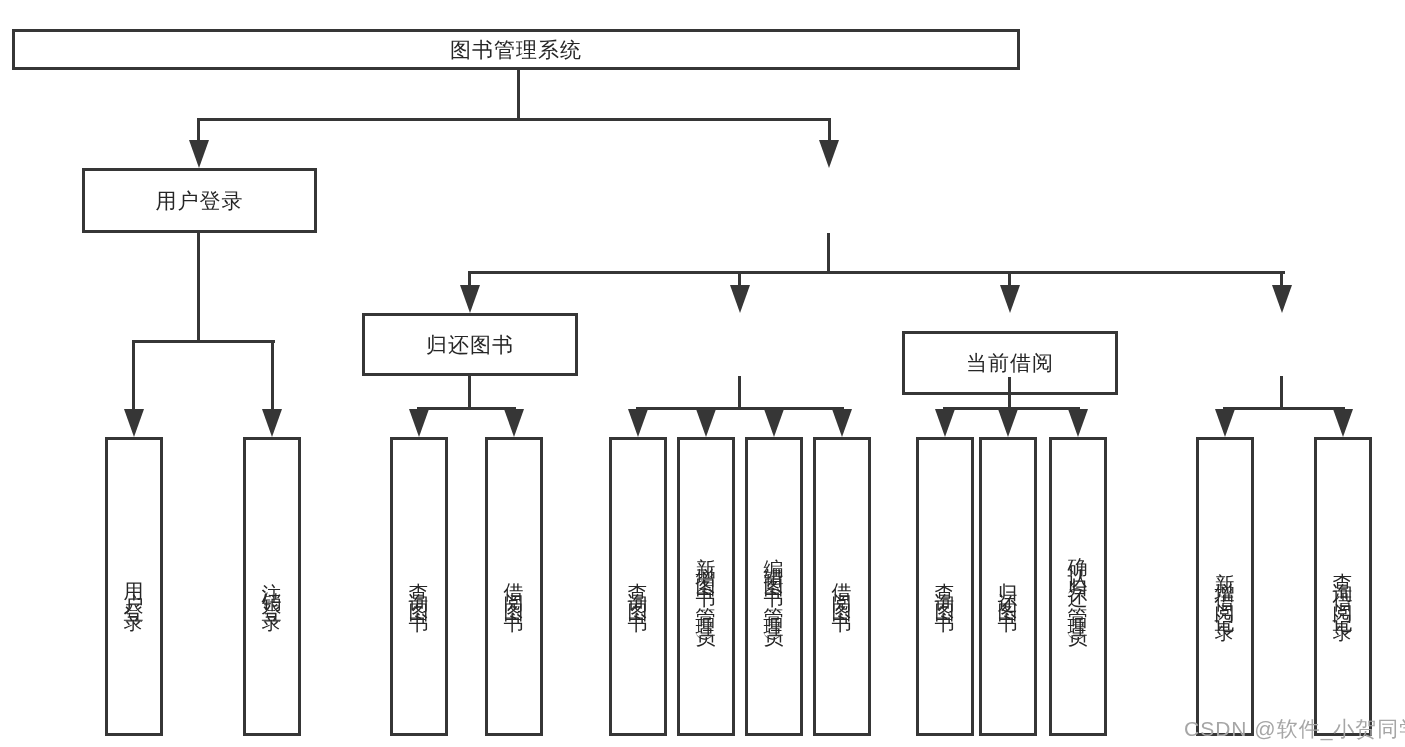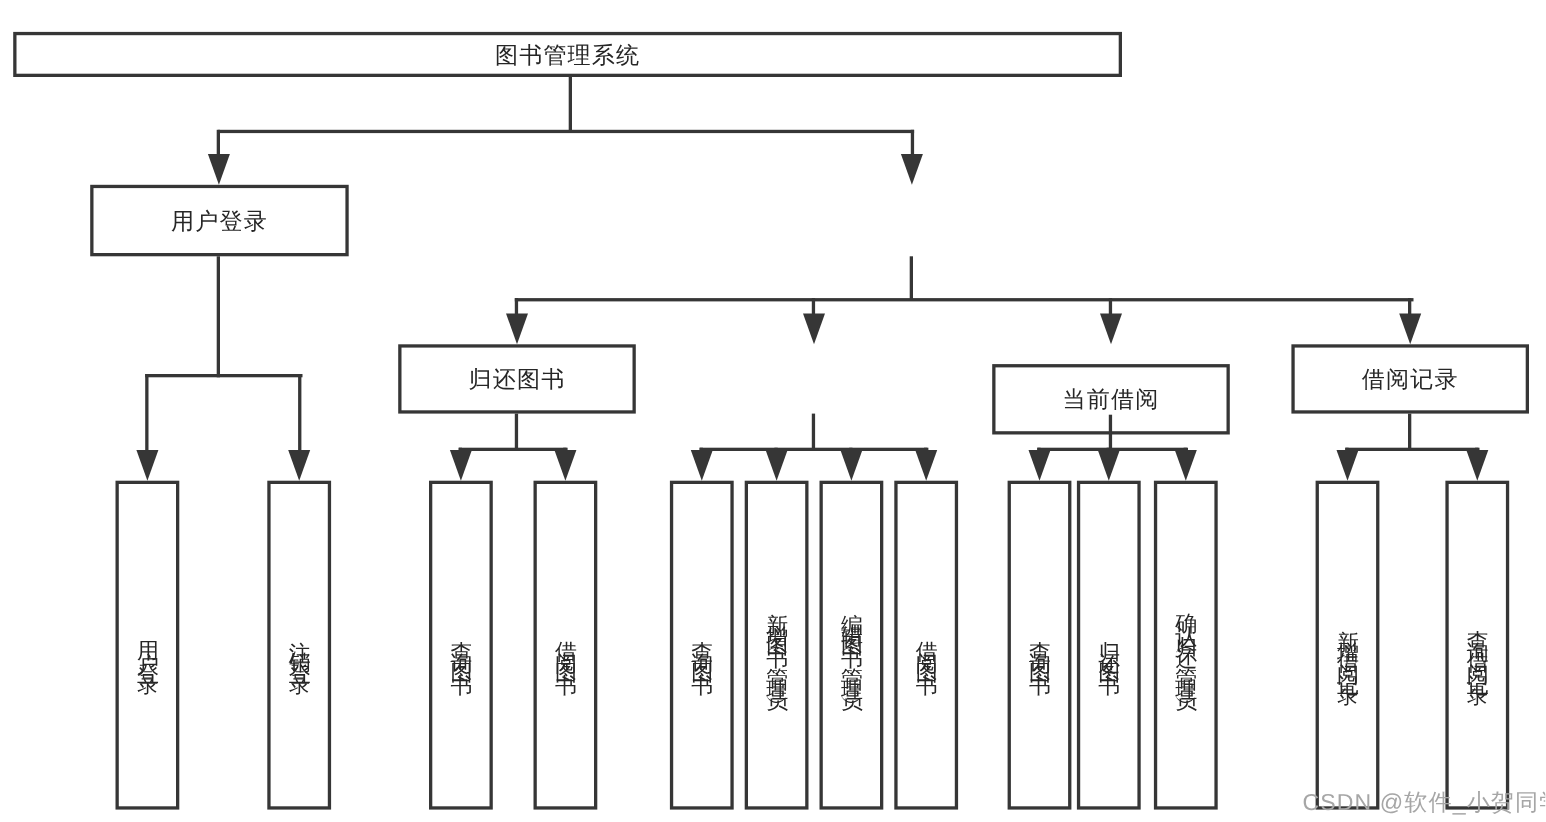--- a/index.html
+++ b/index.html
@@ -61,21 +61,20 @@
 <body>
 
 <div id="stage">
 
   <div class="box" style="left:12px;top:29px;width:1008px;height:41px">图书管理系统</div>
 
   <div class="box" style="left:82px;top:168px;width:235px;height:65px">用户登录</div>
 
   <div class="box" style="left:362px;top:313px;width:216px;height:63px">归还图书</div>
   <div class="box" style="left:902px;top:331px;width:216px;height:64px">当前借阅</div>
-  <div class="box" style="left:1174px;top:313px;width:216px;height:63px">借阅记录</div>
 
   <div class="vbox" style="left:105px">用户登录</div>
   <div class="vbox" style="left:243px">注销登录</div>
 
   <div class="vbox" style="left:390px">查询图书</div>
   <div class="vbox" style="left:485px">借阅图书</div>
 
   <div class="vbox" style="left:609px">查询图书</div>
   <div class="vbox" style="left:677px">新增图书（管理员）</div>
   <div class="vbox" style="left:745px">编辑图书（管理员）</div>

